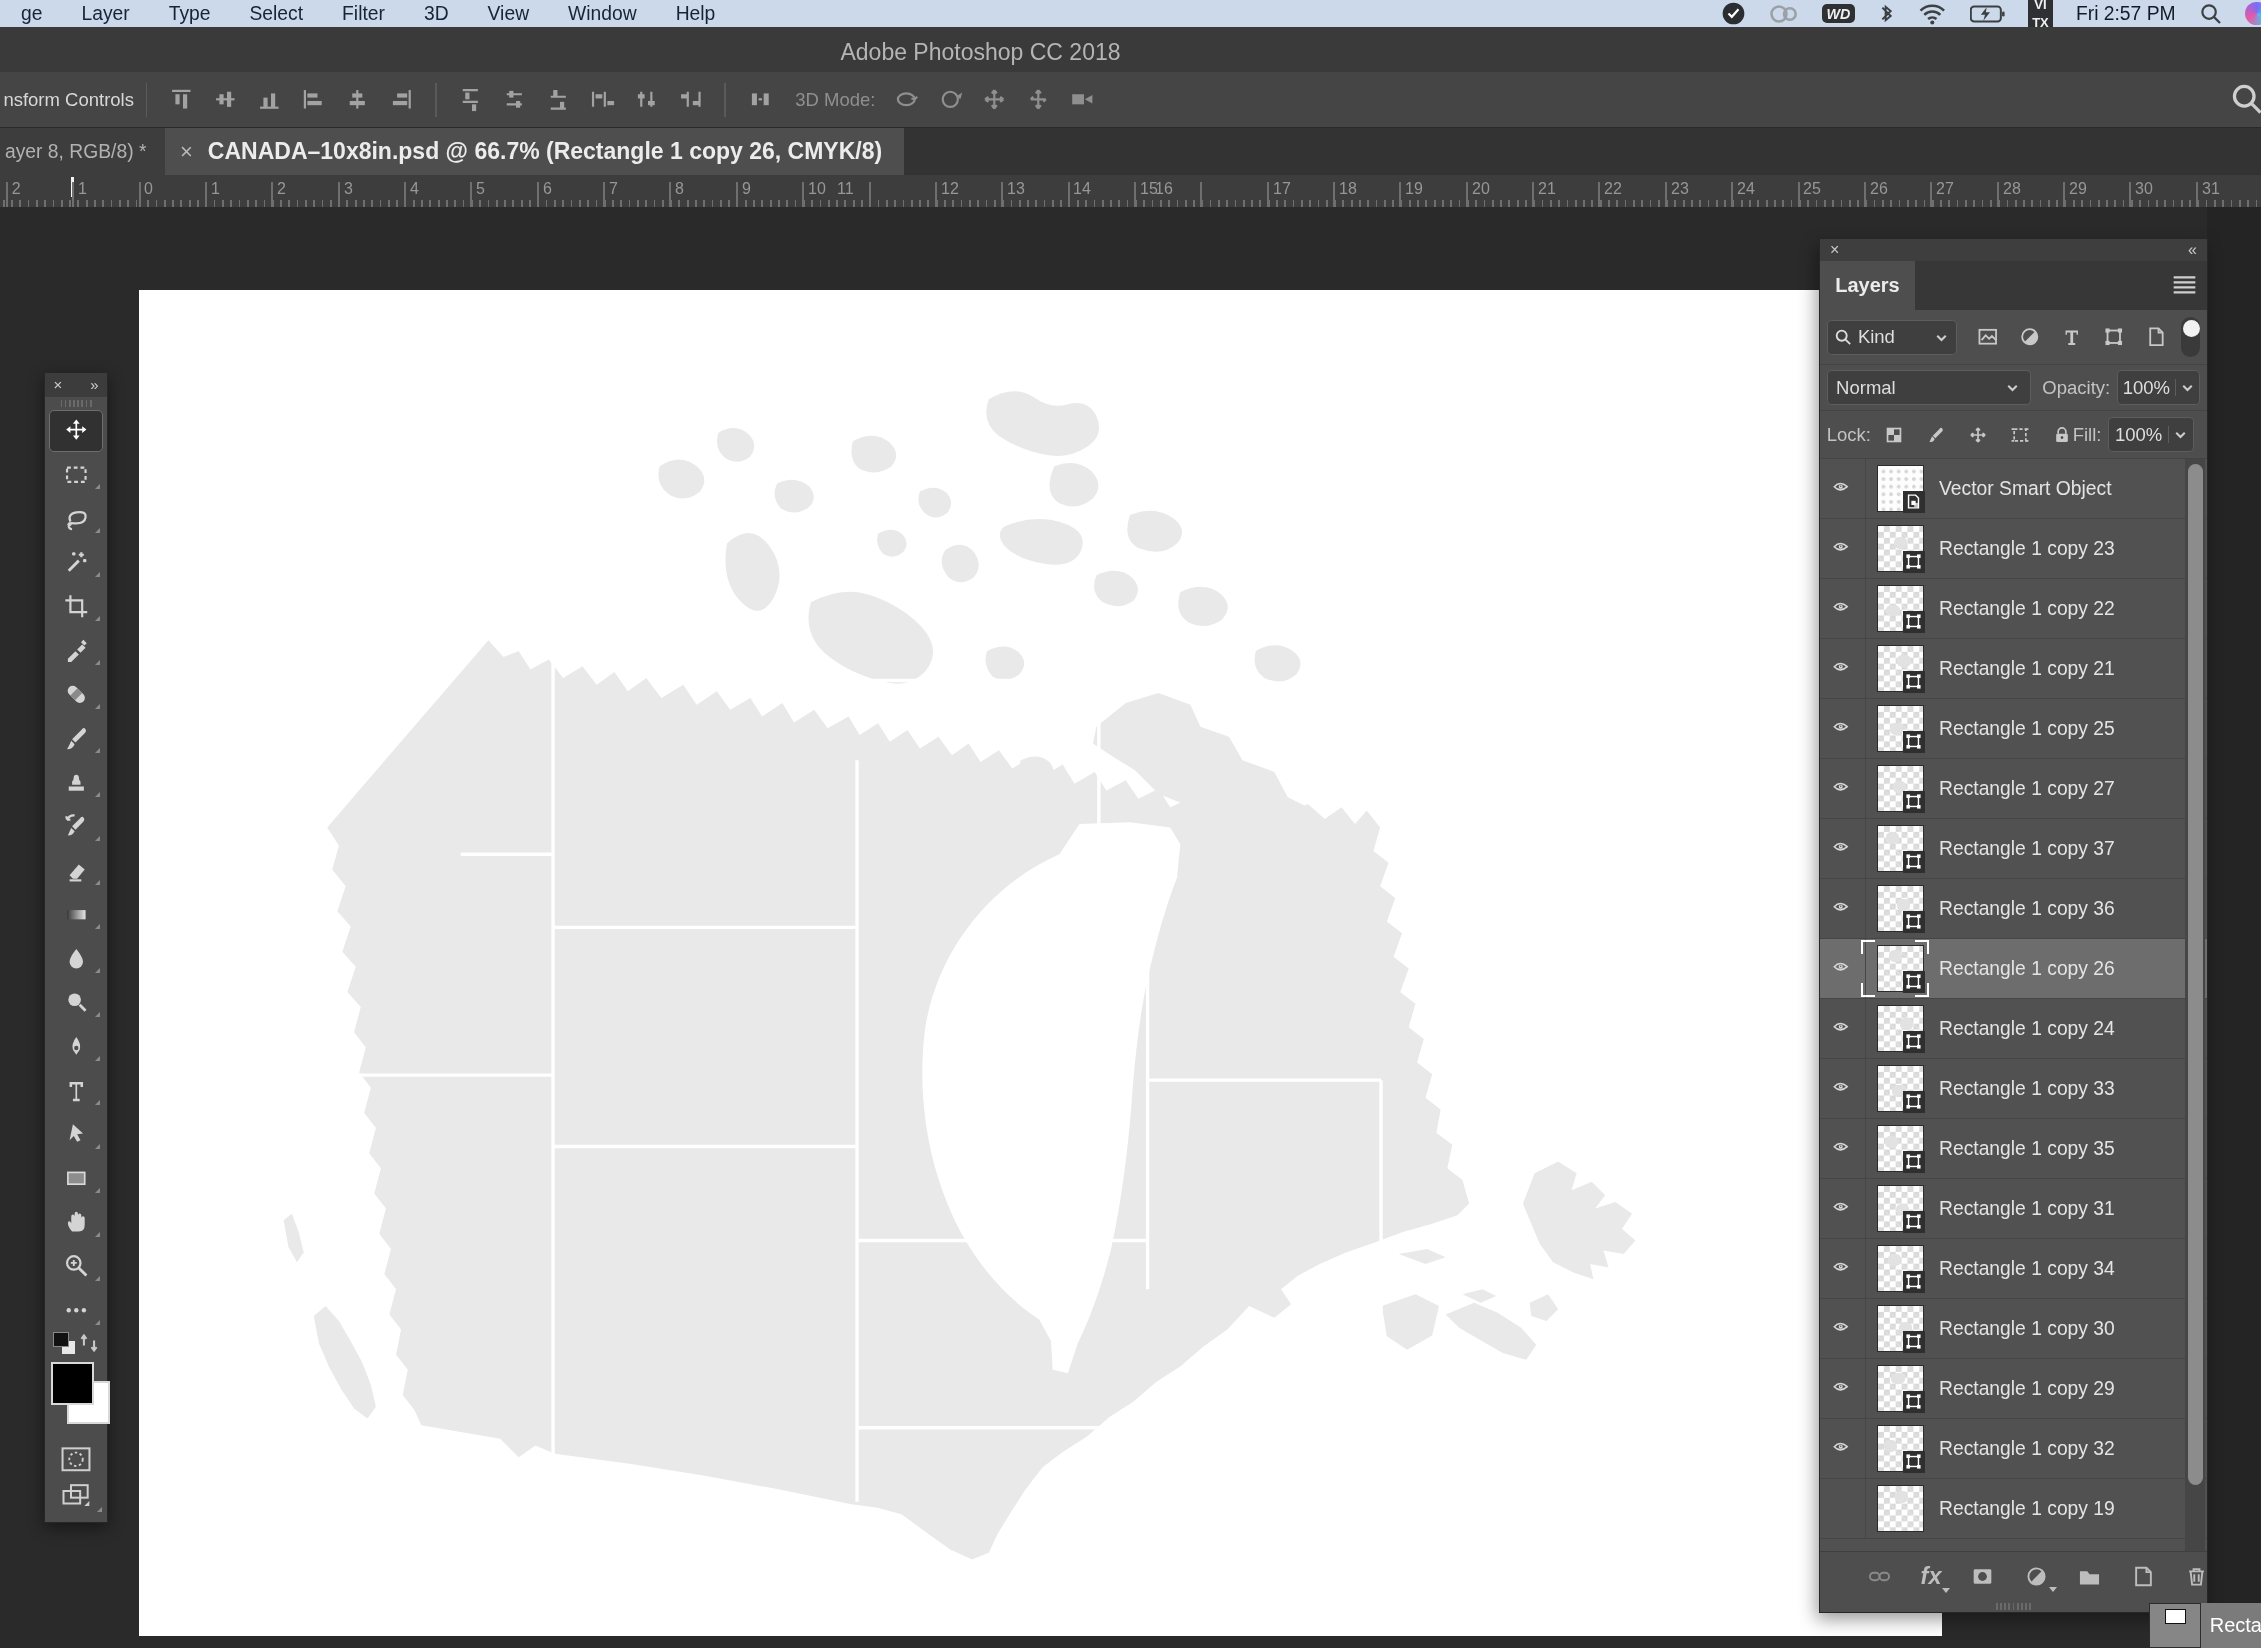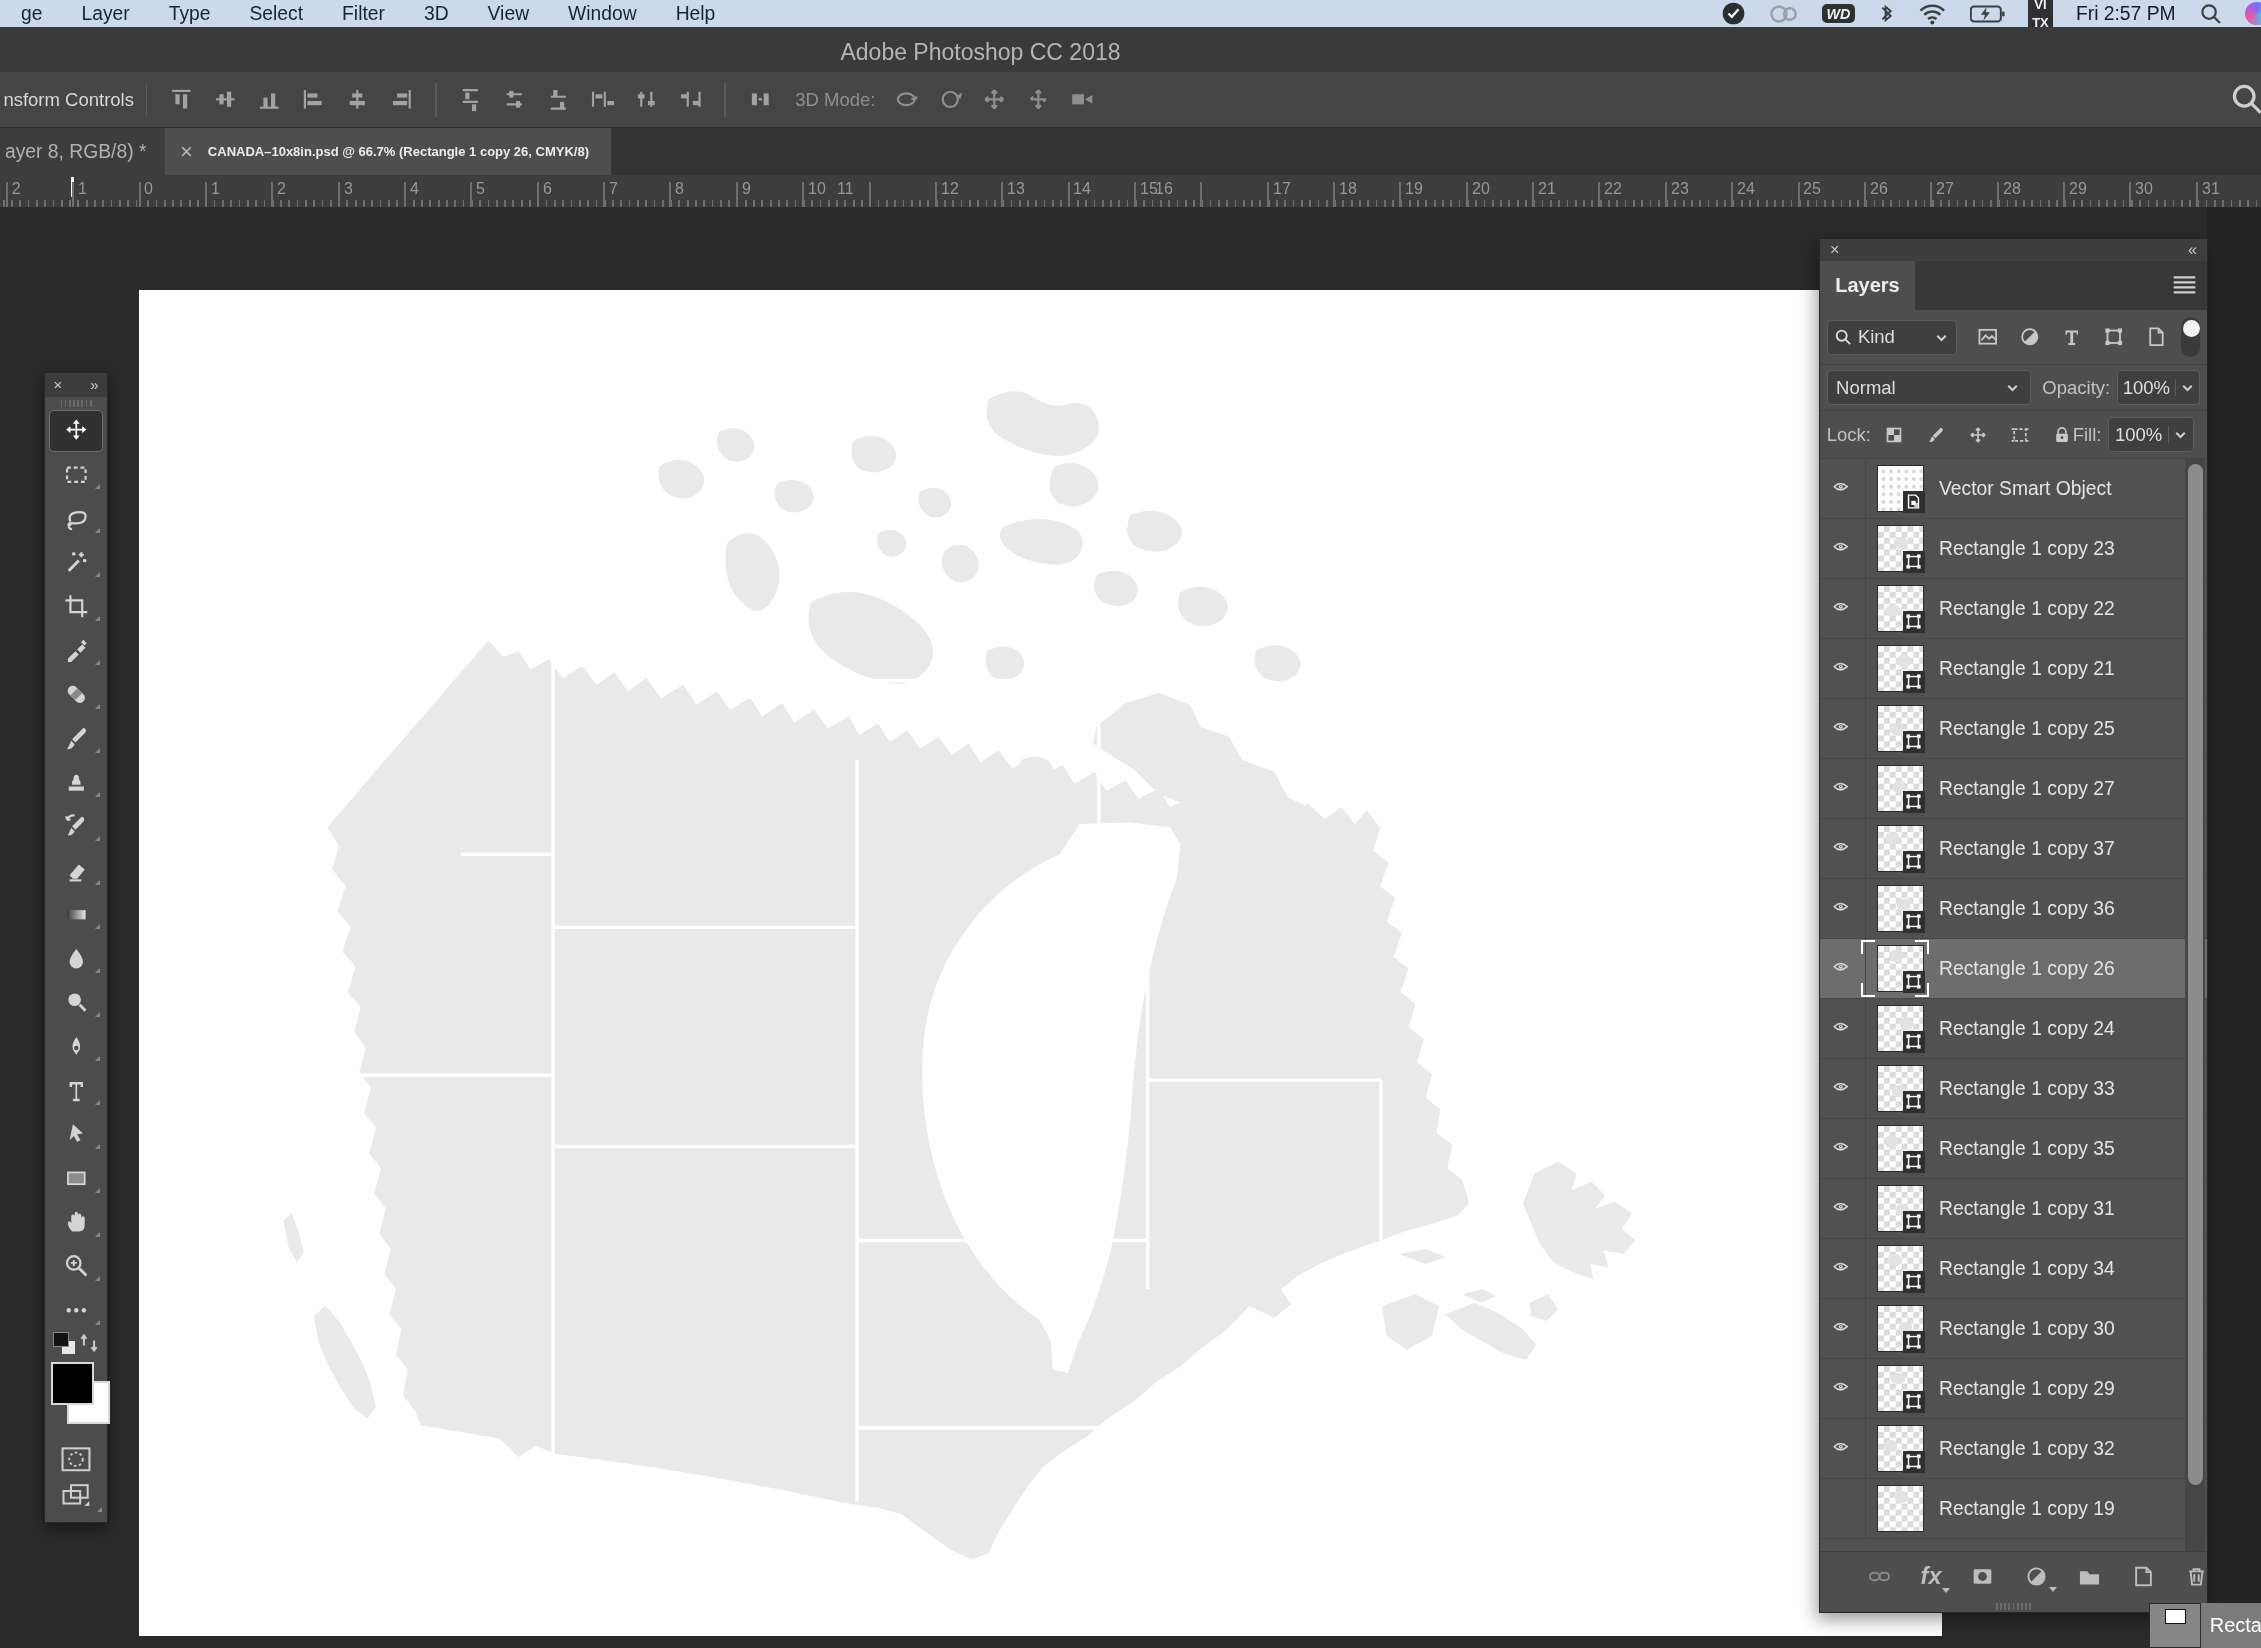--- a/index.html
+++ b/index.html
@@ -28,21 +28,21 @@
   #threed-label{color:#8f8f8f;margin:0 8.4px 0 13.4px;text-align:center;}
   .opt-icon.dim{color:#8f8f8f;}
   #opt-search{position:absolute;right:-5px;top:81px;color:#cfcfcf;}
 
   
   #tabbar{left:0;top:128px;width:2261px;height:47px;background:#333333;display:flex;align-items:stretch;}
   #tab-inactive{width:160px;display:flex;align-items:center;padding-left:5px;color:#b2b2b2;font-size:19.3px;
                 background:#3d3d3d;white-space:nowrap;overflow:hidden;}
   #tab-active{display:flex;align-items:center;background:#4e4e4e;padding:0 22px 0 15px;gap:15px;}
   #tab-close{color:#b8b8b8;font-size:22px;}
-  #tab-active-label{color:#ececec;font-size:13px;font-weight:700;white-space:nowrap;}
+  #tab-active-label{color:#ececec;font-size:23px;font-weight:700;white-space:nowrap;}
 
   
   #ruler{left:0;top:175px;width:2261px;height:33px;background:#3d3d3d;border-bottom:1.7px solid #1f1f1f;}
   #ruler-minor{position:absolute;left:0;bottom:0;width:100%;height:7.6px;
     background:repeating-linear-gradient(90deg,#6f6f6f 0 1.7px,transparent 1.7px 8.3px);background-position:139px 0;}
   .rtick{position:absolute;top:6.7px;width:1.7px;height:26px;background:#6f6f6f;}
   .rnum{position:absolute;top:5px;color:#979797;font-size:16px;}
   #ruler-cursor{position:absolute;left:71px;top:1.7px;width:2.5px;height:20px;background:#f5f5f5;}
 
   

